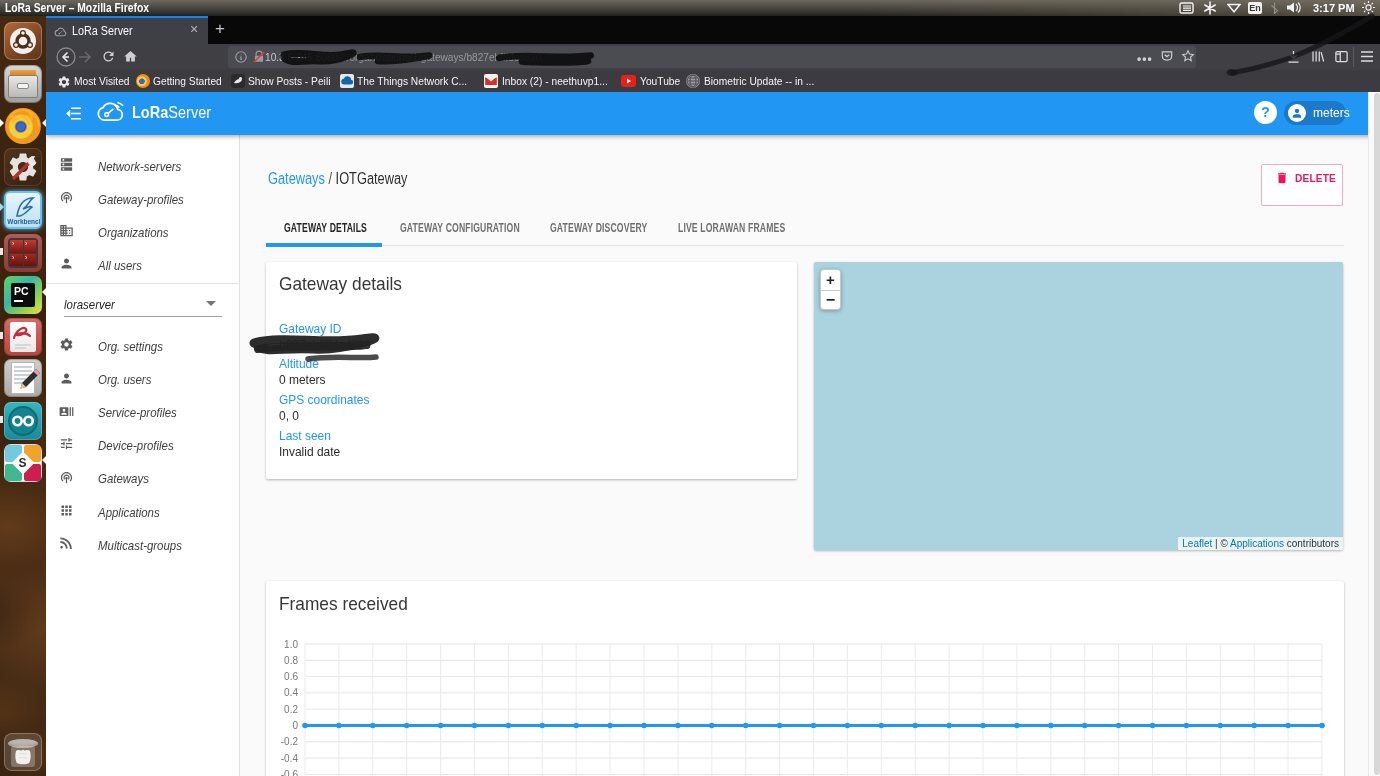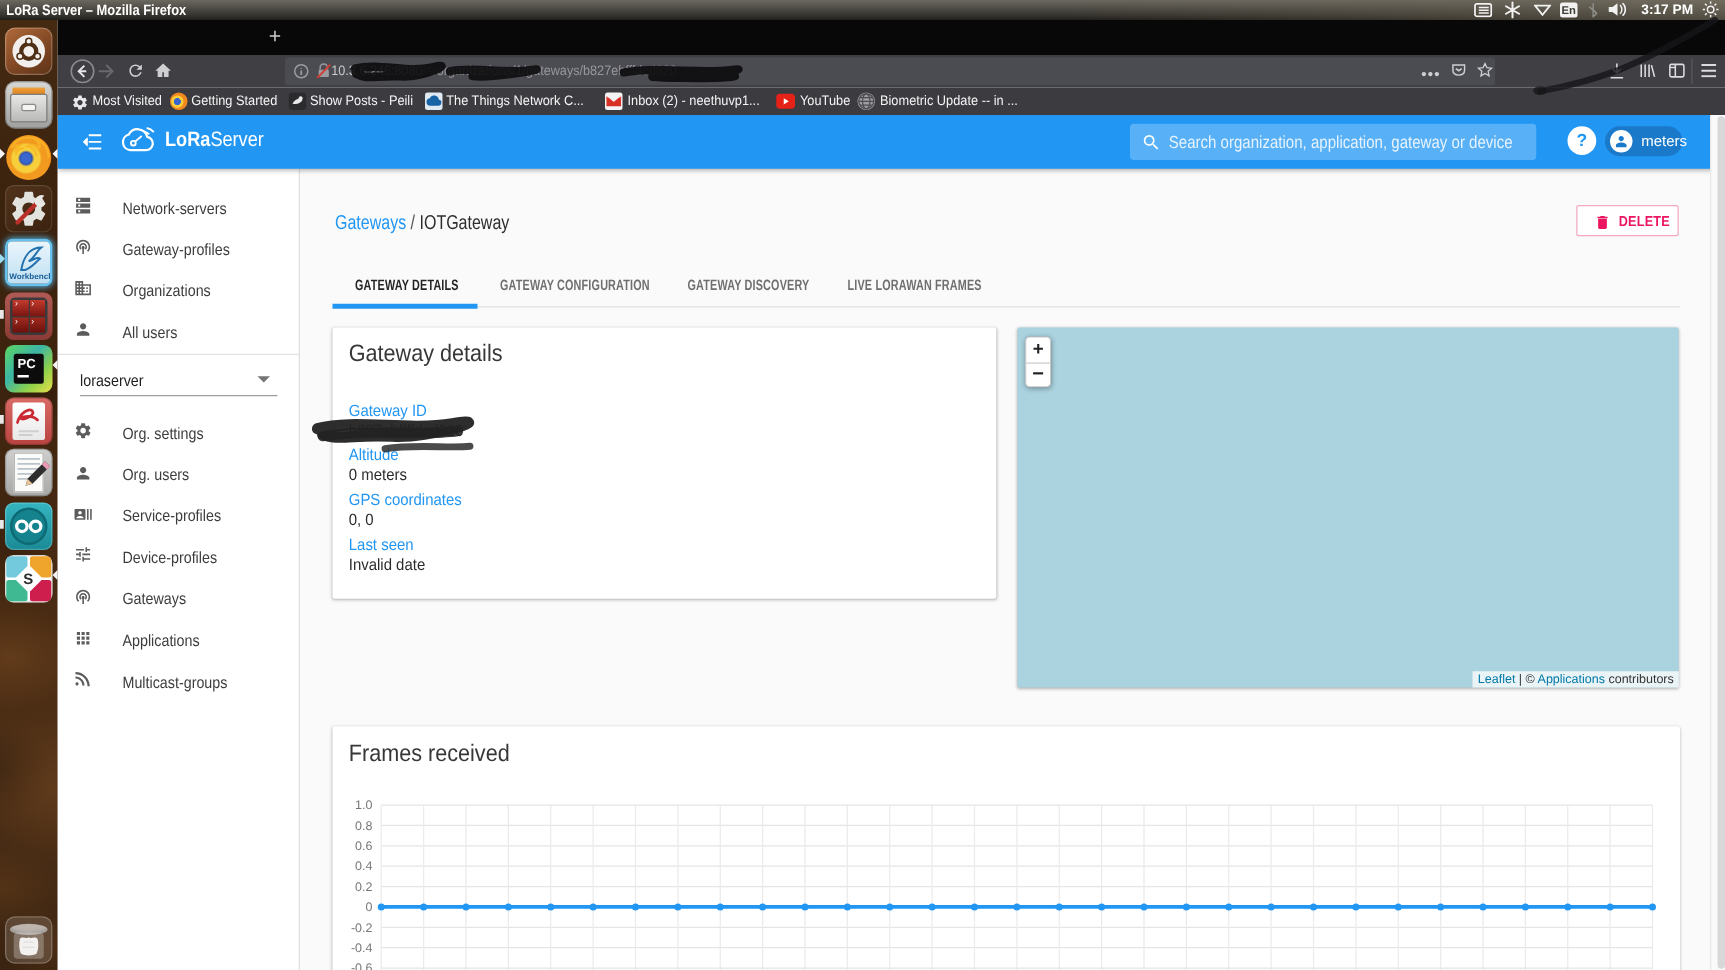--- a/index.html
+++ b/index.html
@@ -38,21 +38,21 @@
 #logotext span{font-weight:normal;}
 #search{position:absolute;left:858px;top:7px;width:325px;height:29px;background:rgba(255,255,255,.25);border-radius:3px;color:rgba(255,255,255,.85);font-size:14px;line-height:29px;}
 #search .ph{position:absolute;left:31px;top:0;}
 #help{position:absolute;left:1208px;top:9px;width:23px;height:23px;border-radius:50%;background:#fff;color:#2196f3;font-size:14px;font-weight:bold;text-align:center;line-height:23px;}
 #chip{position:absolute;left:1238px;top:9px;width:62px;height:24px;border-radius:12px;background:#1b79c9;}
 #chip .nm{position:absolute;left:29px;top:5px;color:#fff;font-size:12px;}
 #gwcard div{transform:scaleX(.92);transform-origin:0 50%;}
 #gwcard div:first-child{transform:scaleX(.91);}
 .bmi{transform-origin:0 50%;}
 .bmtx{transform:scaleX(.93);}
-#sidebar{position:absolute;left:0;top:43px;width:194px;height:641px;background:#fff;border-right:1px solid #e0e0e0;}
+#sidebar{position:absolute;left:0;top:43px;width:194px;height:641px;background:#fff;border-right:1px solid #e0e0e0;font-style:italic;}
 .si{position:absolute;left:52px;color:#3d3d3d;font-size:13px;white-space:nowrap;transform:scaleX(.88);transform-origin:0 50%;}
 .sic{position:absolute;left:13px;width:15px;height:15px;}
 #main{position:absolute;left:195px;top:43px;width:1127px;height:641px;}
 .card{position:absolute;background:#fff;border-radius:2px;box-shadow:0 1px 3px rgba(0,0,0,.18),0 1px 2px rgba(0,0,0,.12);}
 #scroll{position:absolute;left:1322px;top:0;width:12px;height:684px;background:#fafafa;border-left:1px solid #e8e8e8;z-index:9;}
 #thumb{position:absolute;left:5px;top:1px;width:6px;height:682px;background:#d8d8d8;border-radius:3px;}
 .bluelink{color:#2196f3;}
 .tb{font-size:12px;letter-spacing:.2px;white-space:nowrap;transform:scaleX(.72);transform-origin:0 50%;}
 #search .ph{white-space:nowrap;transform:scaleX(.86);transform-origin:0 50%;display:inline-block;}
 .scx{display:inline-block;transform:scaleX(.80);transform-origin:0 50%;white-space:nowrap;}
@@ -185,20 +185,29 @@
     <div class="abs" style="left:42px;top:103px;width:0;height:0;border-top:4px solid transparent;border-bottom:4px solid transparent;border-right:4px solid #f5f5f5;"></div>
     <div class="abs" style="left:0;top:187px;width:0;height:0;border-top:4px solid transparent;border-bottom:4px solid transparent;border-left:4px solid #9adcf0;"></div>
     <div class="abs" style="left:0;top:232px;width:3px;height:7px;background:#e8e8e8;"></div>
     <div class="abs" style="left:42px;top:272px;width:0;height:0;border-top:4px solid transparent;border-bottom:4px solid transparent;border-right:4px solid #f5f5f5;"></div>
     <div class="abs" style="left:0;top:316px;width:3px;height:7px;background:#e8e8e8;"></div>
     <div class="abs" style="left:0;top:400px;width:3px;height:7px;background:#e8e8e8;"></div>
     <div class="abs" style="left:42px;top:440px;width:0;height:0;border-top:4px solid transparent;border-bottom:4px solid transparent;border-right:4px solid #f5f5f5;"></div>
   </div>
 <div id="ff">
  <div id="tabstrip">
+  <div id="tab1">
+        <svg class="abs" style="left:8px;top:8px;" width="13" height="13" viewBox="0 0 24 24" fill="none" stroke="#9a9a9e" stroke-width="2">
+          <path d="M7 18a5 5 0 0 1-.5-9.97A6.5 6.5 0 0 1 19 10a4 4 0 0 1-1 7.87z"></path>
+          <circle cx="10" cy="14" r="1.5" fill="#9a9a9e" stroke="none"></circle>
+          <path d="M11.5 12.5l4-3.5" stroke-width="1.5"></path>
+        </svg>
+        <span class="t">LoRa Server</span>
+        <span class="x">×</span>
+      </div>
   <div id="newtab">+</div>
  </div>
  <div id="navbar">
   <div id="urlbar">
    <svg class="abs" style="left:6px;top:4px;" width="14" height="14" viewBox="0 0 24 24" fill="none" stroke="#9b9b9f" stroke-width="2">
           <circle cx="12" cy="12" r="9"></circle>
           <path d="M12 8v1M12 11v6" stroke-width="2.4"></path>
         </svg>
    <svg class="abs" style="left:24px;top:4px;" width="14" height="14" viewBox="0 0 24 24">
           <path d="M7 10V7a5 5 0 0 1 10 0v3" fill="none" stroke="#9b9b9f" stroke-width="2"></path>
@@ -289,26 +298,20 @@
           <path d="M6 1.2h10M6 6.5h10M6 11.8h10"></path>
           <path d="M4.8 3.4L1.6 6.5l3.2 3.1z" fill="#fff" stroke-width=".8"></path>
         </svg>
    <svg class="abs" style="left:50px;top:7px;" width="29" height="26" viewBox="0 0 34 30" fill="none" stroke="#fff" stroke-width="2.1">
           <path d="M9.5 24.5a7.5 7.5 0 0 1-1.2-14.7A9.3 9.3 0 0 1 25.5 12a6.3 6.3 0 0 1 -1.5 12.5H9.5z"></path>
           <circle cx="12.5" cy="18" r="2.2" stroke-width="1.8"></circle>
           <path d="M14.4 16.3l6-5" stroke-width="1.7"></path>
           <path d="M22.5 7.3a7 7 0 0 1 4.8 2.5M25 3.8a11 11 0 0 1 6.7 3.8" stroke-width="1.9"></path>
         </svg>
 <div id="logotext">LoRa<span>Server</span></div>
-   <div id="search">
-          <svg class="abs" style="left:9px;top:7px;" width="16" height="16" viewBox="0 0 24 24" fill="#fff">
-            <path d="M15.5 14h-.79l-.28-.27A6.47 6.47 0 0 0 16 9.5 6.5 6.5 0 1 0 9.5 16c1.61 0 3.09-.59 4.23-1.57l.27.28v.79l5 4.99L20.49 19l-4.99-5zm-6 0C7.01 14 5 11.99 5 9.5S7.01 5 9.5 5 14 7.01 14 9.5 11.99 14 9.5 14z"></path>
-          </svg>
-          <span class="ph">Search organization, application, gateway or device</span>
-        </div>
    <div id="help">?</div>
    <div id="chip">
           <div class="abs" style="left:4px;top:3px;width:18px;height:18px;border-radius:50%;background:#fff;overflow:hidden;"><svg width="18" height="18" viewBox="-5 -5 34 34" fill="#1b79c9">
               <path d="M12 12c2.21 0 4-1.79 4-4s-1.79-4-4-4-4 1.79-4 4 1.79 4 4 4zm0 2c-2.67 0-8 1.34-8 4v3h16v-3c0-2.66-5.33-4-8-4z"></path>
             </svg></div>
           <span class="nm">meters</span>
         </div>
   </div>
   <div id="sidebar">
    <svg class="sic" style="top:22px" viewBox="0 0 24 24" fill="#5c5c5c">
@@ -355,21 +358,21 @@
           <path d="M4 8h4V4H4v4zm6 12h4v-4h-4v4zm-6 0h4v-4H4v4zm0-6h4v-4H4v4zm6 0h4v-4h-4v4zm6-10v4h4V4h-4zm-6 4h4V4h-4v4zm6 6h4v-4h-4v4zm0 6h4v-4h-4v4z"></path>
         </svg>
    <div class="si" style="top:369.5px">Applications</div>
    <svg class="sic" style="top:401px" viewBox="0 0 24 24" fill="#5c5c5c">
           <path d="M6.18 17.82c0 1.1-.9 2-2 2s-2-.9-2-2 .9-2 2-2 2 .9 2 2zM2.2 8.19v2.83c4.85 0 8.79 3.93 8.79 8.79h2.83c0-6.42-5.2-11.62-11.62-11.62zm0-5.66v2.83c8.52 0 15.45 6.93 15.45 15.45h2.83C20.48 10.72 12.29 2.53 2.2 2.53z"></path>
         </svg>
    <div class="si" style="top:402.5px">Multicast-groups</div>
   </div>
   <div id="main">
    <div class="abs" style="left:27px;top:35px;font-size:16px;"><span class="scx"><span class="bluelink">Gateways</span> <span style="color:#555;">/</span> <span style="color:#2d2d2d;">IOTGateway</span></span></div>
-   <div class="abs" style="left:1020px;top:29px;width:82px;height:25px;border:1px solid #f3a8c3;border-radius:2px;background:#fff;">
+   <div class="abs" style="left:1020px;top:29px;width:82px;height:42px;border:1px solid #f3a8c3;border-radius:2px;background:#fff;">
      <svg class="abs" style="left:13px;top:5px;width:14px;height:16px;" viewBox="0 0 24 24" fill="#ec1561">
             <path d="M6 19c0 1.1.9 2 2 2h8c1.1 0 2-.9 2-2V7H6v12zM19 4h-3.5l-1-1h-5l-1 1H5v2h14V4z"></path>
           </svg>
      <div class="abs" style="left:33px;top:7px;color:#ec1561;font-size:11.5px;font-weight:bold;letter-spacing:.2px;transform:scaleX(.88);transform-origin:0 50%;">DELETE</div>
    </div>
    <div class="abs" style="left:25px;top:110px;width:1078px;height:1px;background:#e2e2e2;"></div>
    <div class="abs" style="left:25px;top:108px;width:116px;height:4px;background:#2196f3;"></div>
    <div class="tb abs" style="left:43px;top:86px;color:#242424;font-weight:bold;">GATEWAY DETAILS</div>
    <div class="tb abs" style="left:159px;top:86px;color:#6f6f6f;font-weight:bold;">GATEWAY CONFIGURATION</div>
    <div class="tb abs" style="left:309px;top:86px;color:#6f6f6f;font-weight:bold;">GATEWAY DISCOVERY</div>

